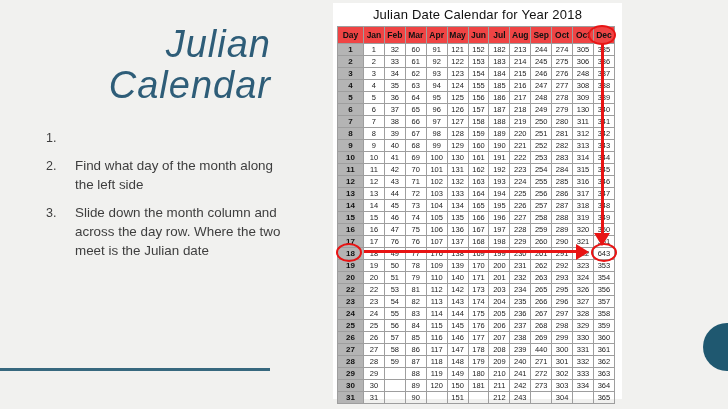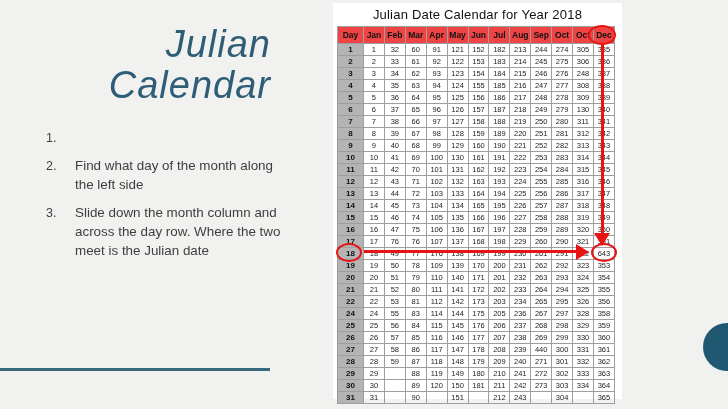--- a/index.html
+++ b/index.html
@@ -497,50 +497,50 @@
             <td>140</td>
             <td>171</td>
             <td>201</td>
             <td>232</td>
             <td>263</td>
             <td>293</td>
             <td>324</td>
             <td>354</td>
           </tr>
           <tr>
-            <td class="day-cell">21</td>
-            <td>21</td>
-            <td>52</td>
-            <td>80</td>
-            <td>111</td>
-            <td>141</td>
-            <td>172</td>
-            <td>202</td>
-            <td>233</td>
-            <td>264</td>
-            <td>294</td>
-            <td>325</td>
-            <td>355</td>
-          </tr>
-          <tr>
             <td class="day-cell">22</td>
             <td>22</td>
             <td>53</td>
             <td>81</td>
             <td>112</td>
             <td>142</td>
             <td>173</td>
             <td>203</td>
             <td>234</td>
             <td>265</td>
             <td>295</td>
             <td>326</td>
             <td>356</td>
           </tr>
           <tr>
+            <td class="day-cell">23</td>
+            <td>23</td>
+            <td>54</td>
+            <td>82</td>
+            <td>113</td>
+            <td>143</td>
+            <td>174</td>
+            <td>204</td>
+            <td>235</td>
+            <td>266</td>
+            <td>296</td>
+            <td>327</td>
+            <td>357</td>
+          </tr>
+          <tr>
             <td class="day-cell">24</td>
             <td>24</td>
             <td>55</td>
             <td>83</td>
             <td>114</td>
             <td>144</td>
             <td>175</td>
             <td>205</td>
             <td>236</td>
             <td>267</td>

